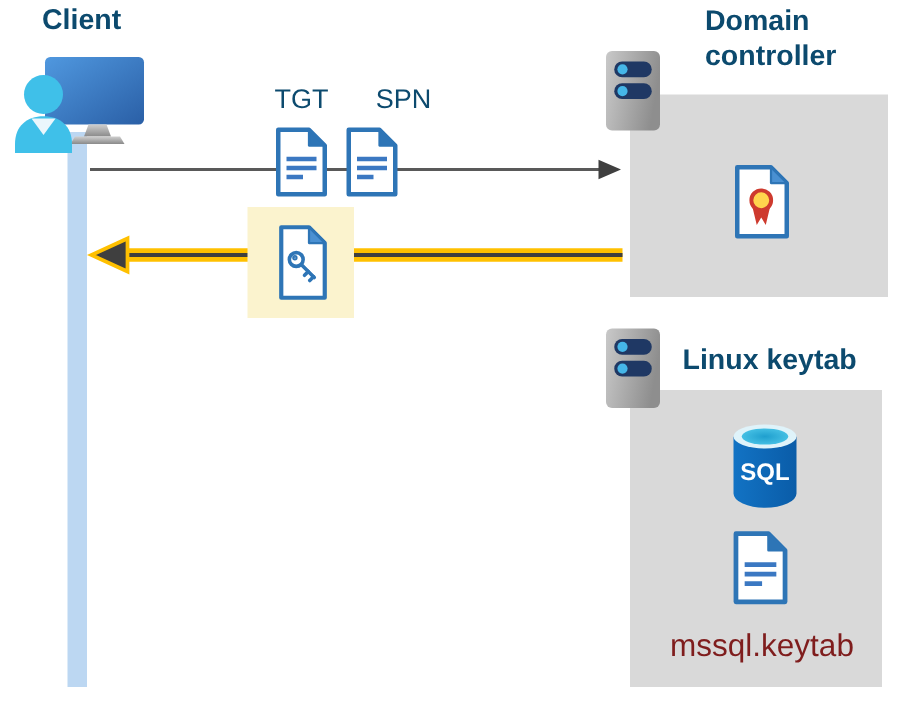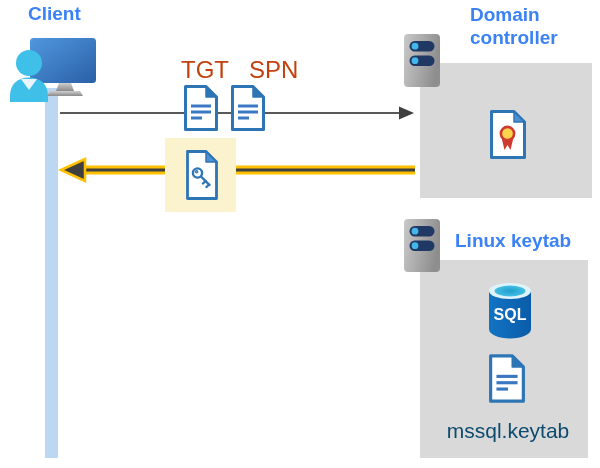--- a/index.html
+++ b/index.html
@@ -1,28 +1,28 @@
 <!DOCTYPE html>
 <html><head>
 <meta charset="utf-8">
 <style>
   html,body{margin:0;padding:0;background:#ffffff;}
   .canvas{
     position:relative;width:600px;height:468px;background:#ffffff;overflow:hidden;
     font-family:"Liberation Sans","DejaVu Sans",sans-serif;
   }
   .abs{position:absolute;}
-  .title{font-weight:700;color:#3b82f6;font-size:19px;line-height:23px;}
+  .title{font-weight:700;color:#0c4a6e;font-size:19px;line-height:23px;}
   .client-label{left:28px;top:2px;z-index:5;}
   .dc-label{left:470px;top:3px;width:115px;z-index:5;}
   .linux-label{left:455px;top:229px;width:130px;z-index:5;}
-  .ticket-label{top:56px;width:40px;text-align:center;color:#c2410c;font-size:24px;z-index:5;}
+  .ticket-label{top:56px;width:40px;text-align:center;color:#0c4a6e;font-size:18px;z-index:5;}
   .tgt-label{left:181px;}
   .spn-label{left:229px;margin-left:20px;}
-  .keytab-label{left:418px;top:419px;width:180px;text-align:center;color:#0c4a6e;font-size:21px;z-index:5;}
+  .keytab-label{left:418px;top:419px;width:180px;text-align:center;color:#7f1d1d;font-size:21px;z-index:5;}
   .timeline-bar{left:45px;top:88px;width:13px;height:370px;background:#bcd7f2;z-index:0;}
   .gray-box{background:#d9d9d9;z-index:1;}
   .dc-box{left:420px;top:63px;width:172px;height:135px;}
   .linux-box{left:420px;top:260px;width:168px;height:198px;}
   .arrow-layer{left:0;top:0;width:600px;height:468px;z-index:2;pointer-events:none;}
   .highlight-box{left:165px;top:138px;width:71px;height:74px;background:#fbf3ce;z-index:3;}
   .icon{z-index:4;}
   .client-icon{left:8px;top:28px;width:100px;height:76px;}
   .tgt-doc{left:183px;top:84px;width:36px;height:48px;}
   .spn-doc{left:230px;top:84px;width:36px;height:48px;}

